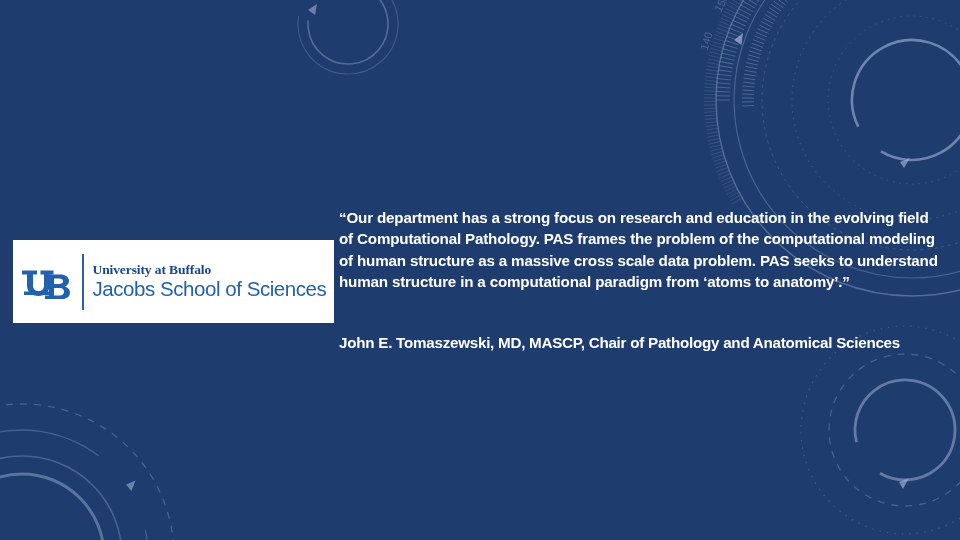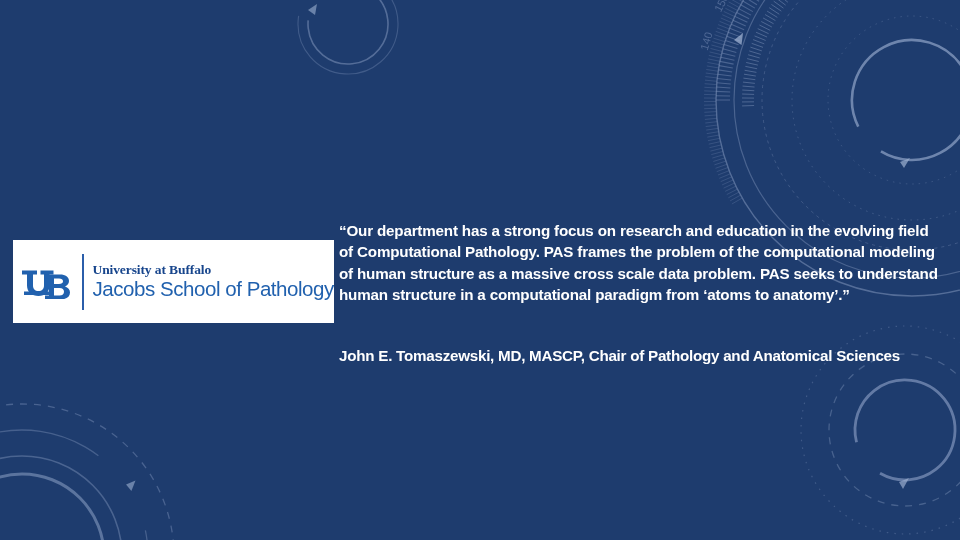--- a/index.html
+++ b/index.html
@@ -73,21 +73,21 @@
     color: #2161ae;
     line-height: 1.13;
     letter-spacing: -0.45px;
     white-space: nowrap;
   }
 
   
   #quote-block {
     position: absolute;
     left: 339px;
-    top: 220px;
+    top: 207px;
     width: 606px;
   }
   #quote-text {
     font-family: "Liberation Sans", sans-serif;
     font-weight: bold;
     font-size: 15.2px;
     line-height: 1.40;
     color: #ffffff;
     letter-spacing: -0.18px;
     margin: 0;
@@ -447,21 +447,21 @@
                  M66 45 v15 h11 c6 0 9 -3 9 -7.5 c0 -4.5 -3 -7.5 -9 -7.5 z"></path>
 
         <rect x="6" y="52" width="54" height="7"></rect>
       </g>
     </svg>
 
     <div id="logo-rule"></div>
 
     <div id="logo-text">
       <div class="logo-univ">University at Buffalo</div>
-      <div class="logo-school">Jacobs School of Pathology</div>
+      <div class="logo-school">Jacobs School of Sciences</div>
     </div>
   </div>
 
   <div id="quote-block">
     <p id="quote-text">“Our department has a strong focus on research and education in the evolving field of Computational Pathology. PAS frames the problem of the computational modeling of human structure as a massive cross scale data problem. PAS seeks to understand human structure in a computational paradigm from ‘atoms to anatomy’.”</p>
     <div id="quote-attribution">John E. Tomaszewski, MD, MASCP, Chair of Pathology and Anatomical Sciences</div>
   </div>
 
 </div>
 

